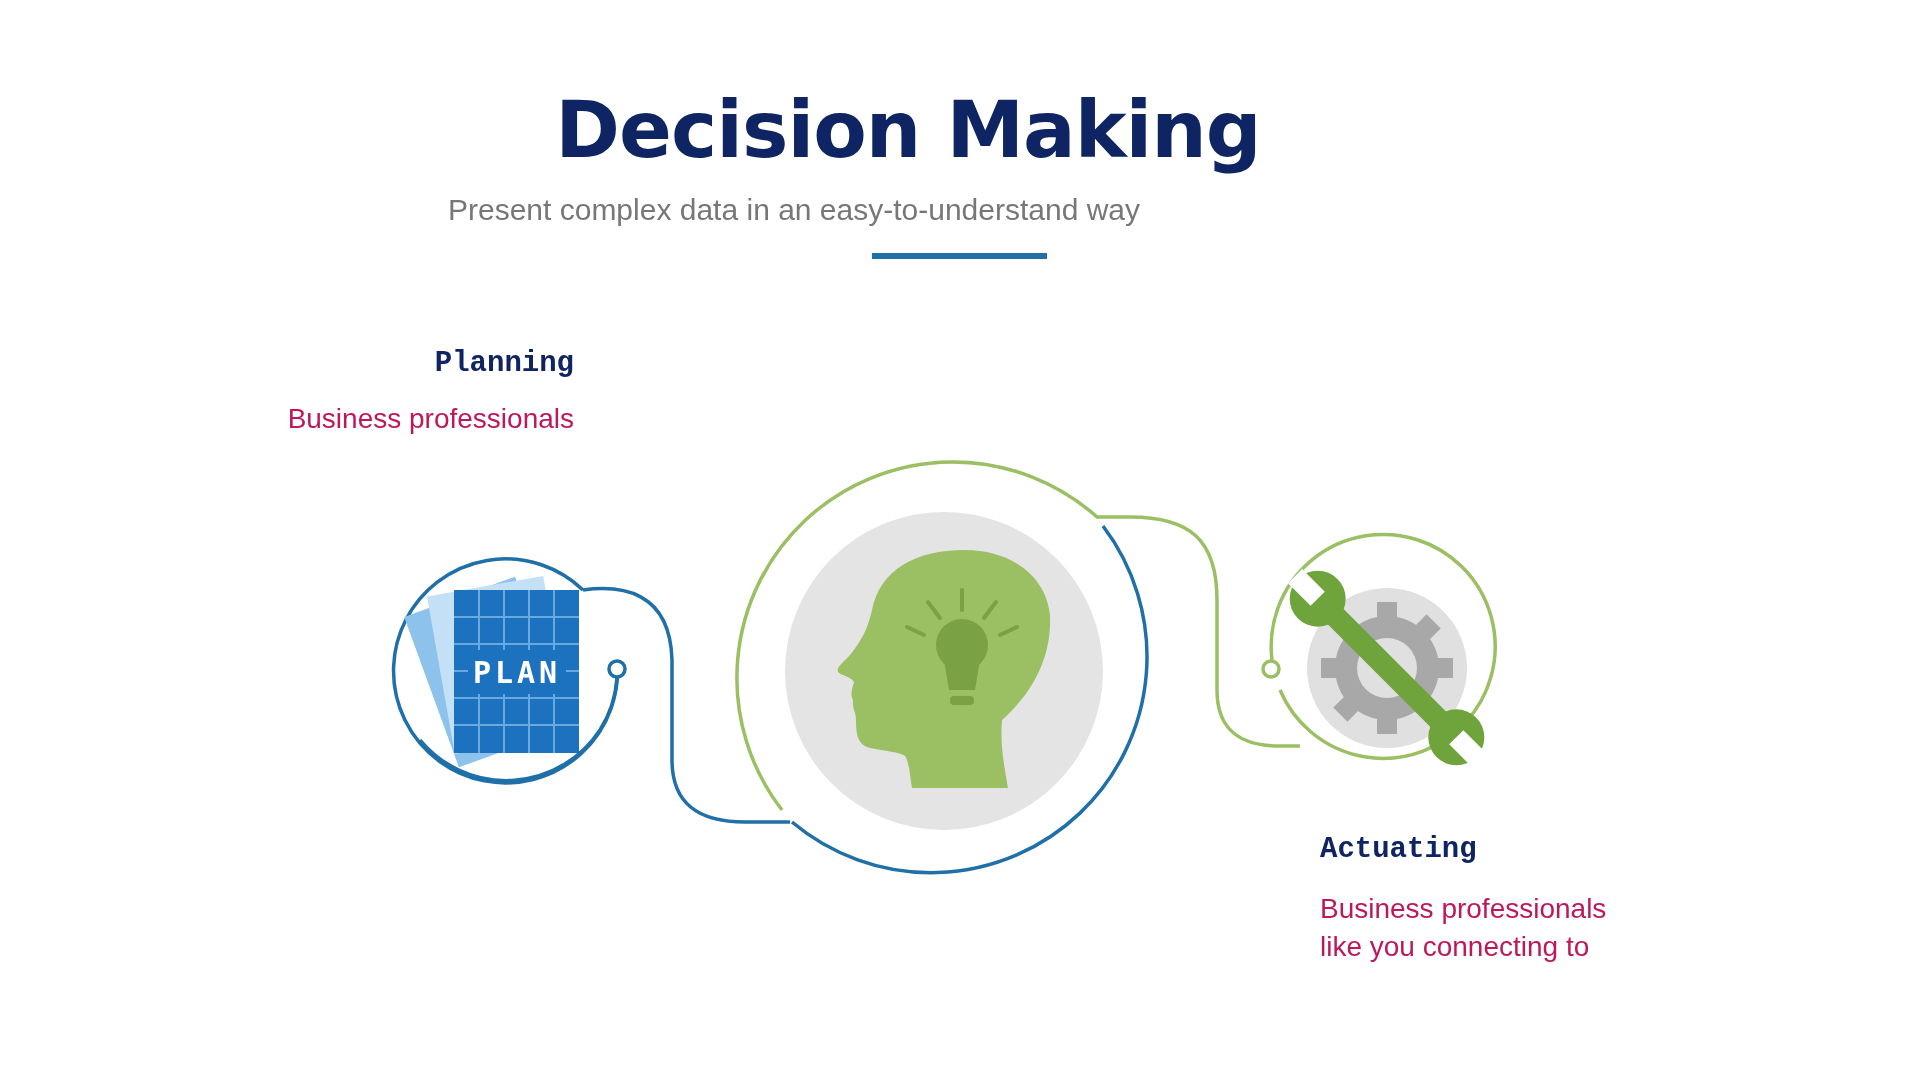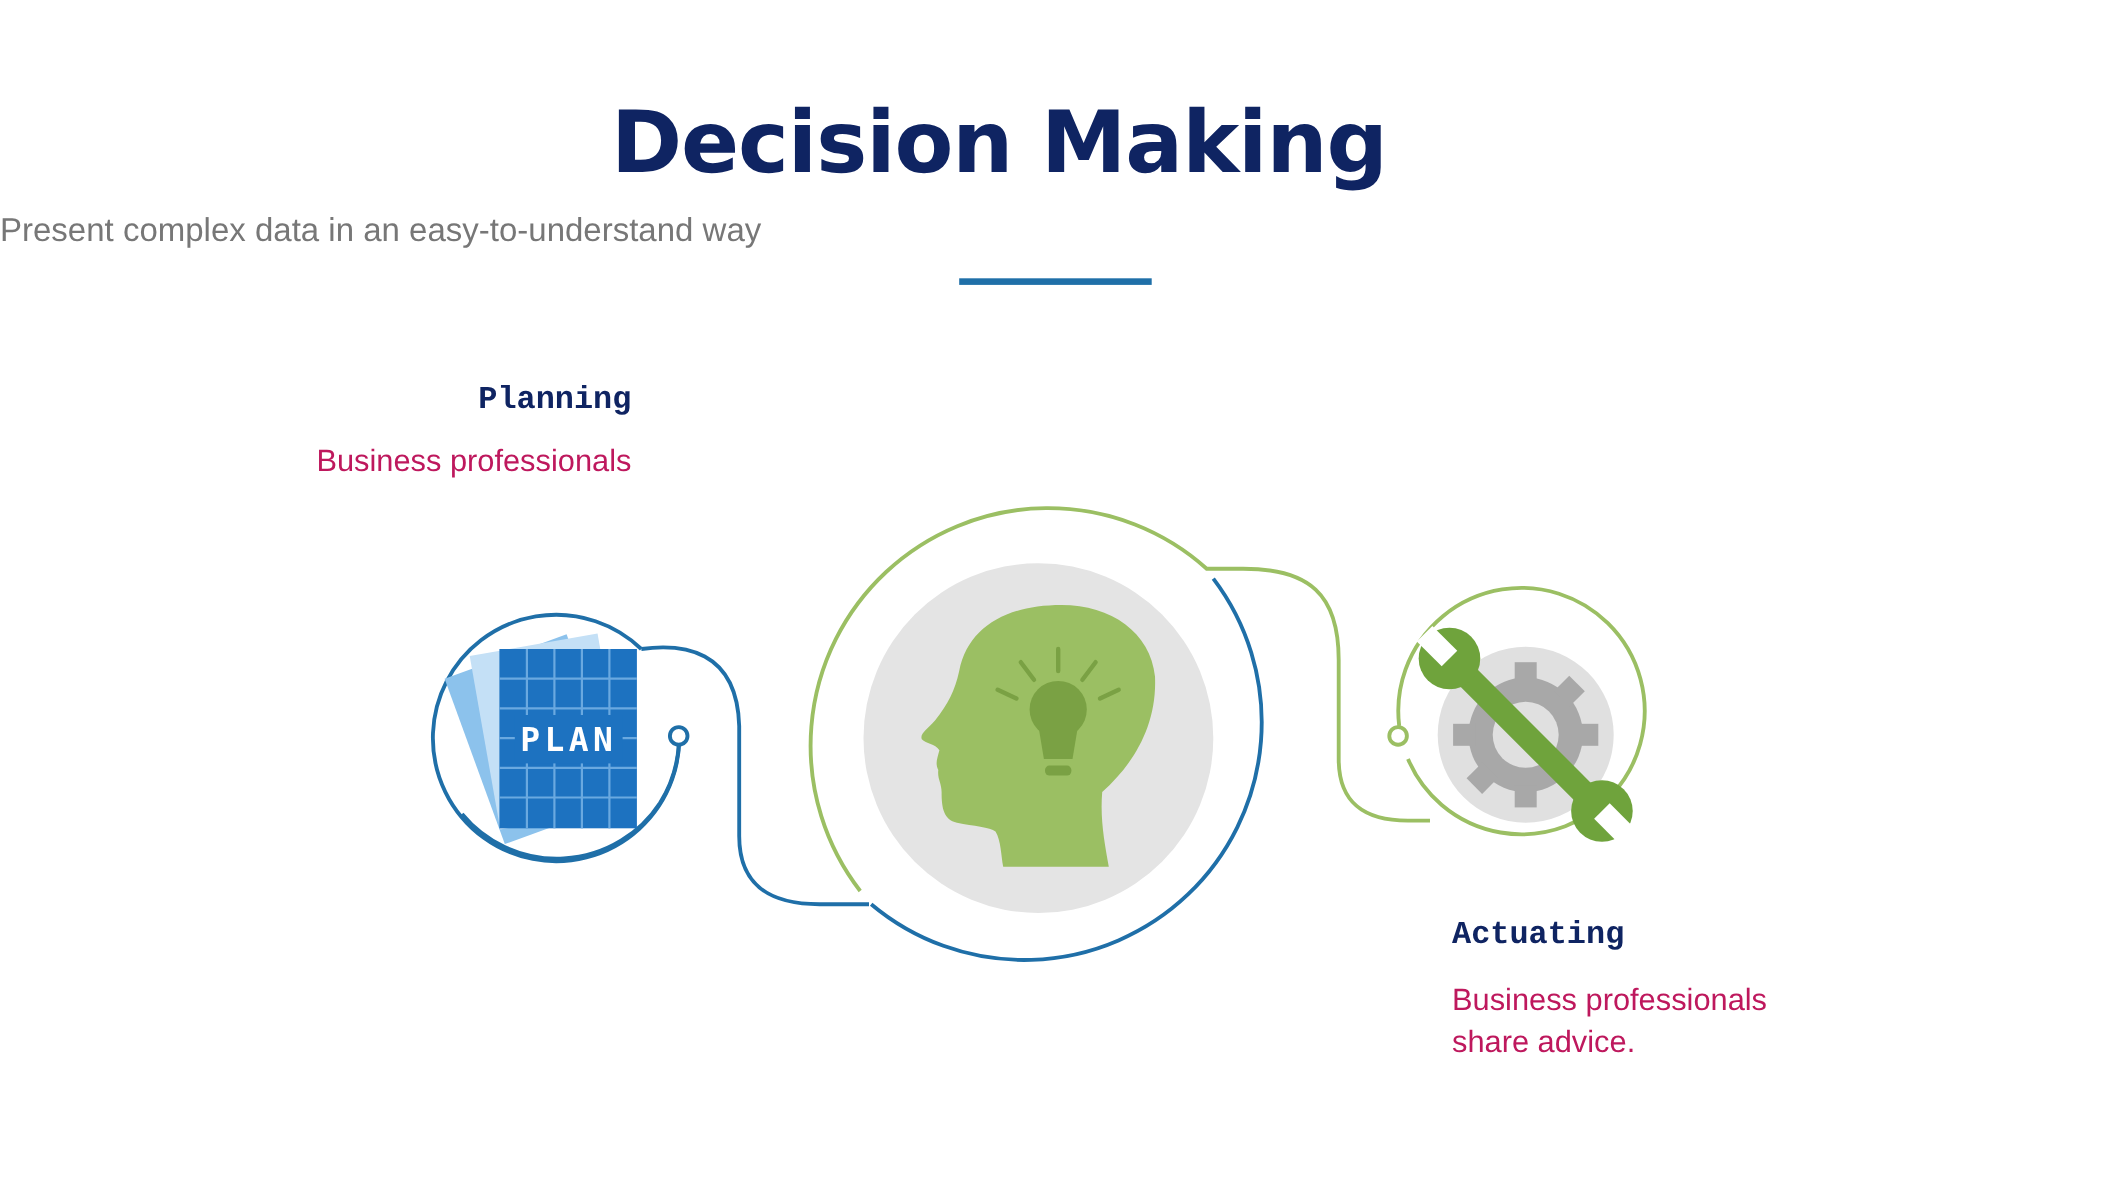--- a/index.html
+++ b/index.html
@@ -3,21 +3,21 @@
   <meta charset="utf-8">
   <style>
     html, body { margin: 0; padding: 0; background: #ffffff; }
     body { width: 1920px; height: 1080px; position: relative; overflow: hidden; font-family: "Liberation Sans", sans-serif; }
     .title {
       position: absolute; left: 0; width: 1816px; top: 84px; text-align: center;
       font-family: "DejaVu Sans", sans-serif; font-weight: bold; font-size: 78px; color: #0f2462;
       letter-spacing: -1px; margin: 0; line-height: 92px;
     }
     .subtitle {
-      position: absolute; left: 0; width: 1588px; top: 190px; 
+      position: absolute; left: 0; width: 1588px; top: 190px; text-align: center;
       font-family: "Liberation Sans", sans-serif; font-size: 30px; color: #777777; line-height: 40px;
     }
     .underline {
       position: absolute; left: 872px; top: 253px; width: 175px; height: 6px; background: #1f6fa8;
     }
     .block-heading {
       position: absolute; font-family: Liberation Mono, monospace; font-weight: bold; font-size: 29px;
       color: #0f2462; line-height: 40px; margin: 0;
     }
     .block-body {
@@ -40,21 +40,21 @@
 <div class="underline"></div>
 
 <h2 class="block-heading right-align" id="planning-heading">Planning</h2>
 <div class="block-body right-align" id="planning-body">
   <div>Business professionals</div>
 </div>
 
 <h2 class="block-heading" id="actuating-heading">Actuating</h2>
 <div class="block-body" id="actuating-body">
   <div>Business professionals</div>
-  <div>share advice.</div>
+  <div>like you connecting to</div>
 </div>
 
 <svg class="diagram" width="1920" height="1080" viewBox="0 0 1920 1080">
 
   <g>
     <path d="M 617 660 A 112 112 0 1 1 583 590" fill="none" stroke="#1f6fa8" stroke-width="3.5"></path>
     <path d="M 617 678 A 112 112 0 0 1 600 730" fill="none" stroke="#1f6fa8" stroke-width="3.5"></path>
     <path d="M 600 730 A 112 112 0 0 1 420 740" fill="none" stroke="#1f6fa8" stroke-width="3.5"></path>
     <circle cx="617" cy="669" r="8" fill="#ffffff" stroke="#1f6fa8" stroke-width="3.5"></circle>
 

